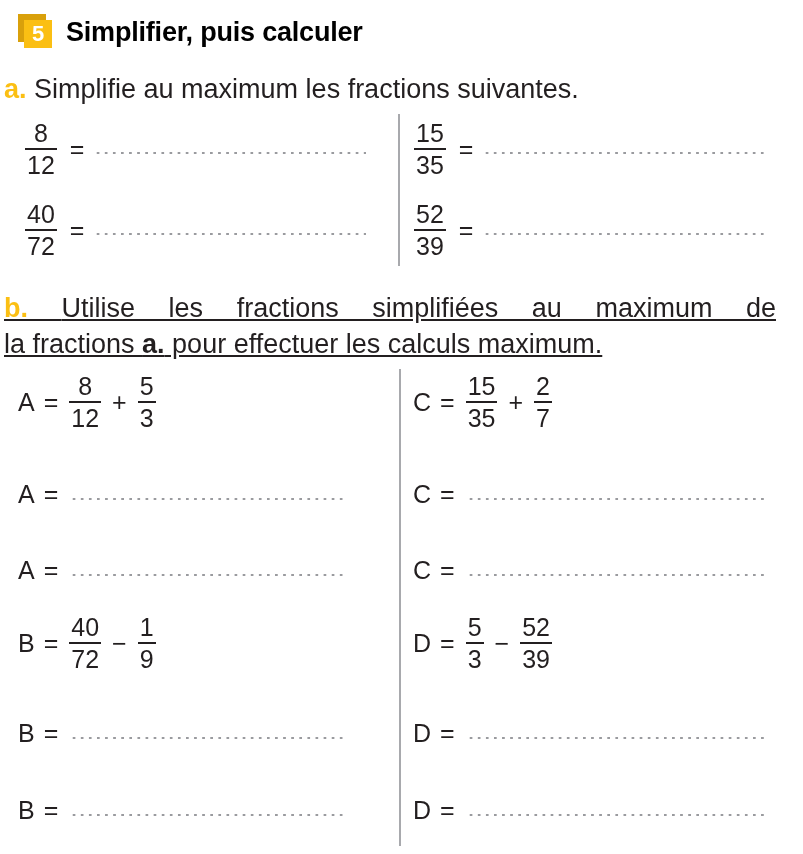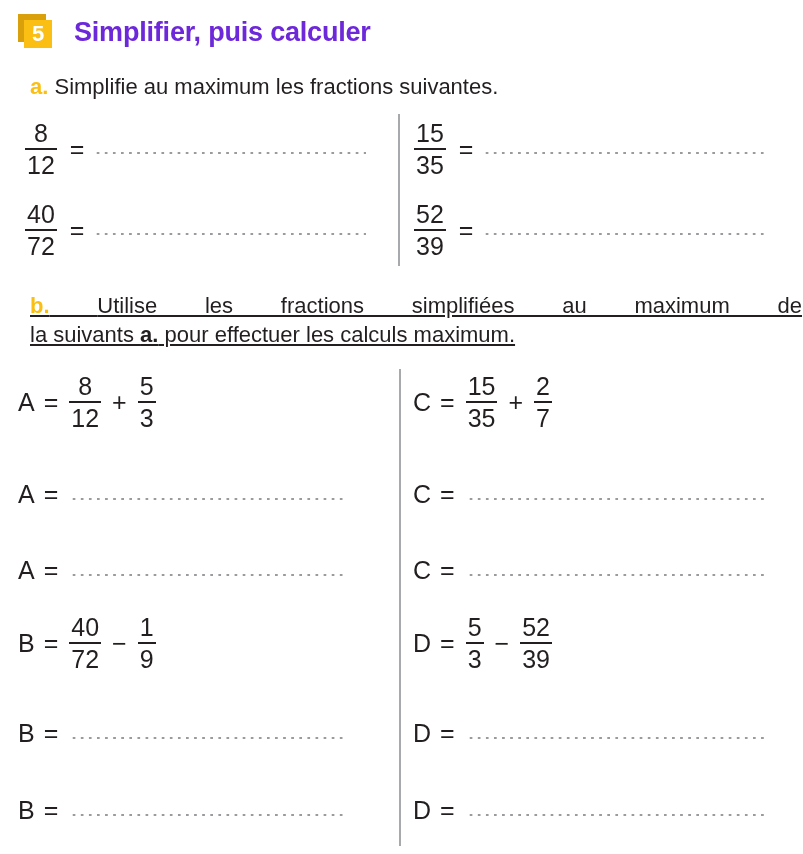--- a/index.html
+++ b/index.html
@@ -51,34 +51,34 @@
     justify-content: center;
   }
   .badge-num {
     color: #ffffff;
     font-size: 22px;
     font-weight: bold;
     line-height: 1;
     font-family: "Liberation Sans", sans-serif;
   }
   .ex-title {
-    margin-left: 16px;
-    color: #6d28d9;
+    margin-left: 8px;
+    color: #000000;
     font-size: 27px;
     font-weight: bold;
     letter-spacing: -0.2px;
     white-space: nowrap;
     text-align: center;
   }
 
   
   .prompt {
     position: absolute;
-    left: 30px;
-    font-size: 22px;
+    left: 4px;
+    font-size: 27px;
     color: #231f20;
     line-height: 1.32;
   }
   .prompt .qlabel {
     color: #fbbf13;
     font-weight: bold;
   }
   .prompt b { font-weight: bold; color: #231f20; }
 
   #prompt-a {
@@ -268,21 +268,21 @@
   <span class="eq">=</span>
   <span class="dots"></span>
 </div>
 
 <div class="prompt" id="prompt-b">
   <span class="line1">
     <span class="qlabel">b.</span>
     <span>Utilise les fractions simplifiées au maximum de</span>
   </span>
   <span class="line2">
-    <span>la suivants </span><b>a.</b><span> pour effectuer les calculs maximum.</span>
+    <span>la fractions </span><b>a.</b><span> pour effectuer les calculs maximum.</span>
   </span>
 </div>
 
 <div class="divider" id="divider-b"></div>
 
 <div class="calc-row" id="calc-A">
   <span class="varname">A</span>
   <span class="eq">=</span>
   <span class="frac">
     <span class="num">8</span>

